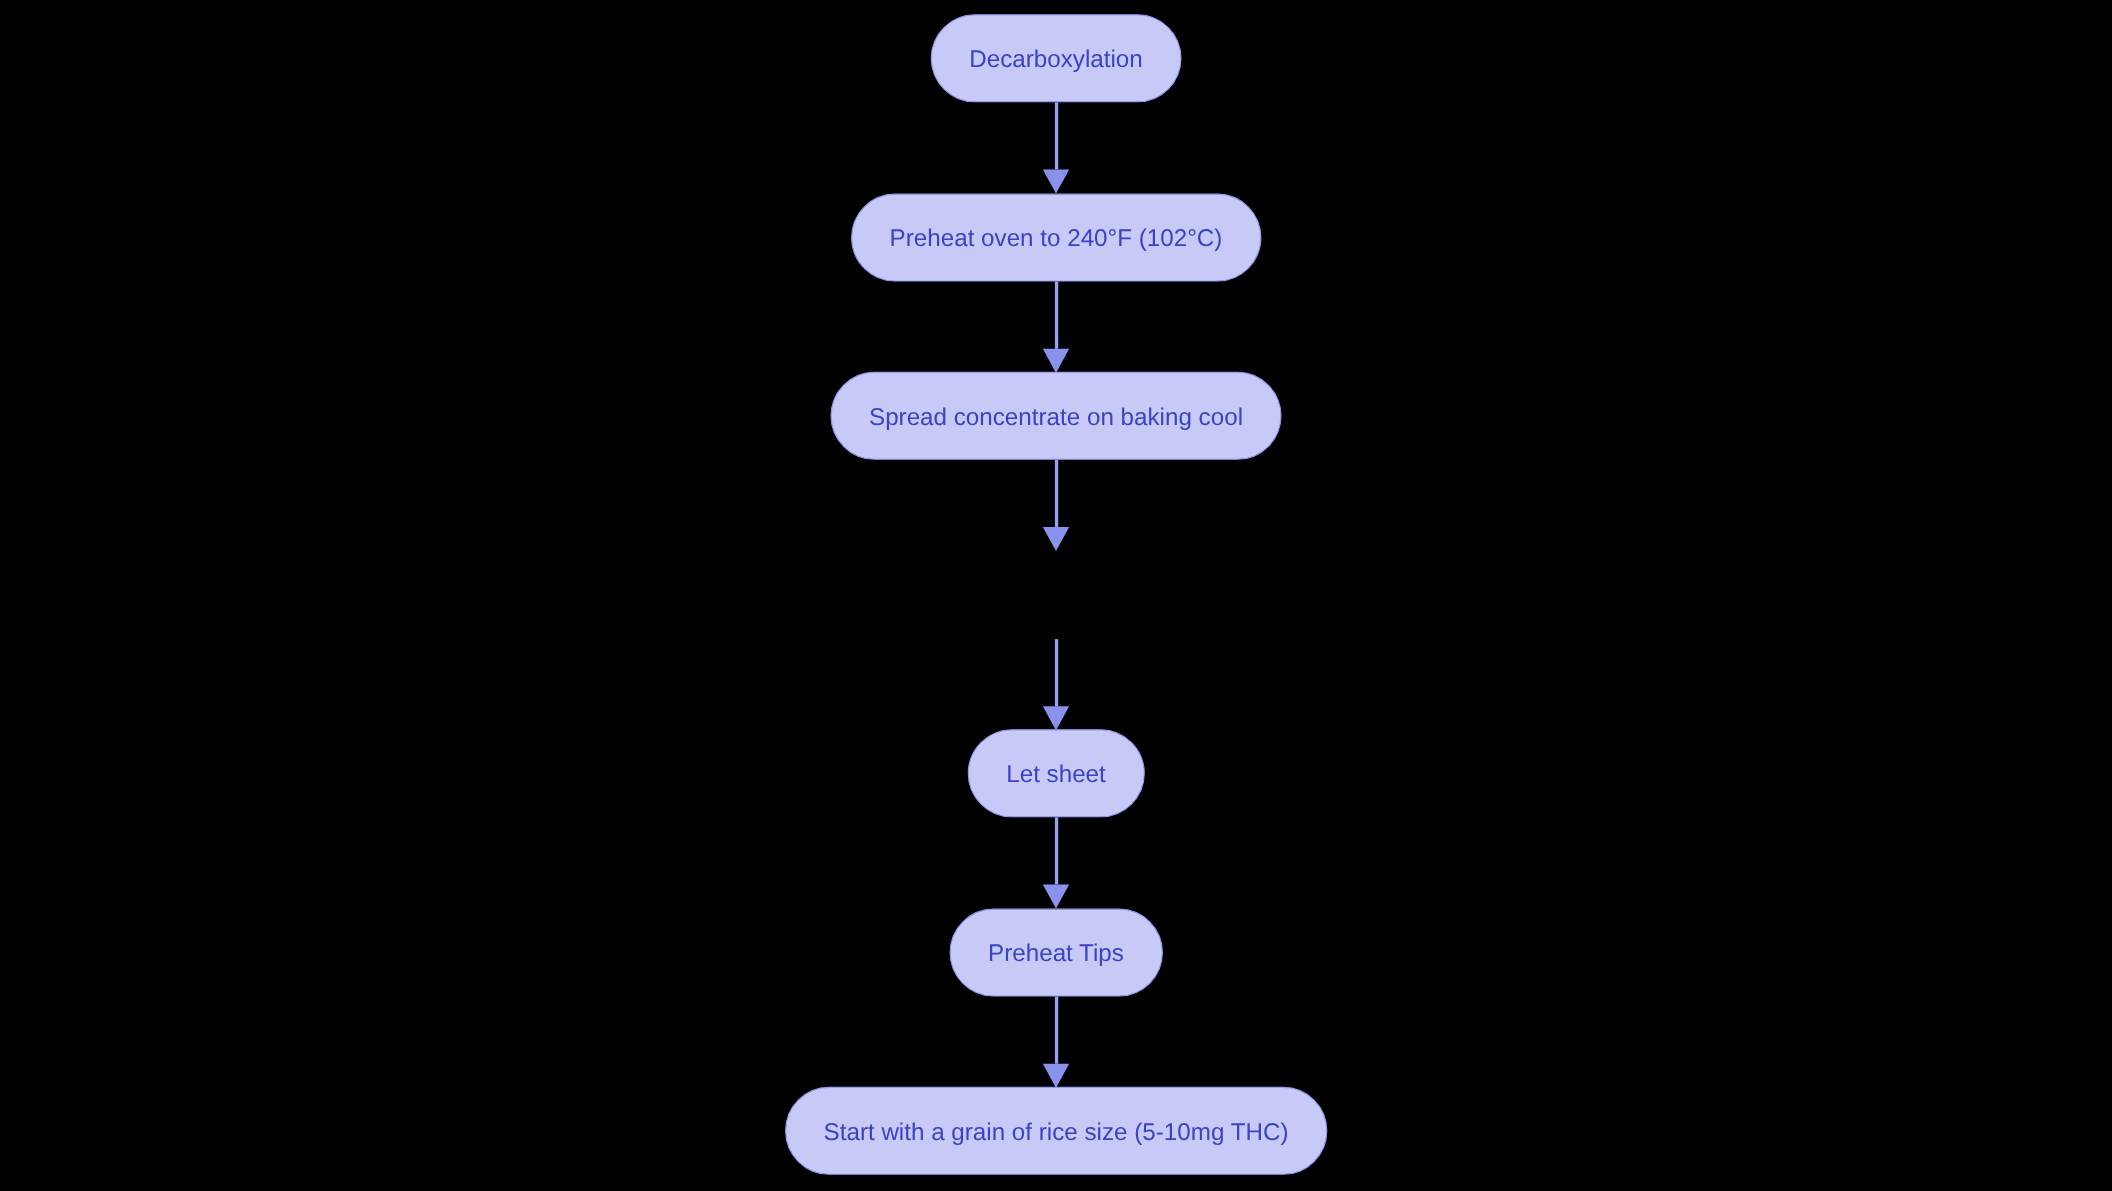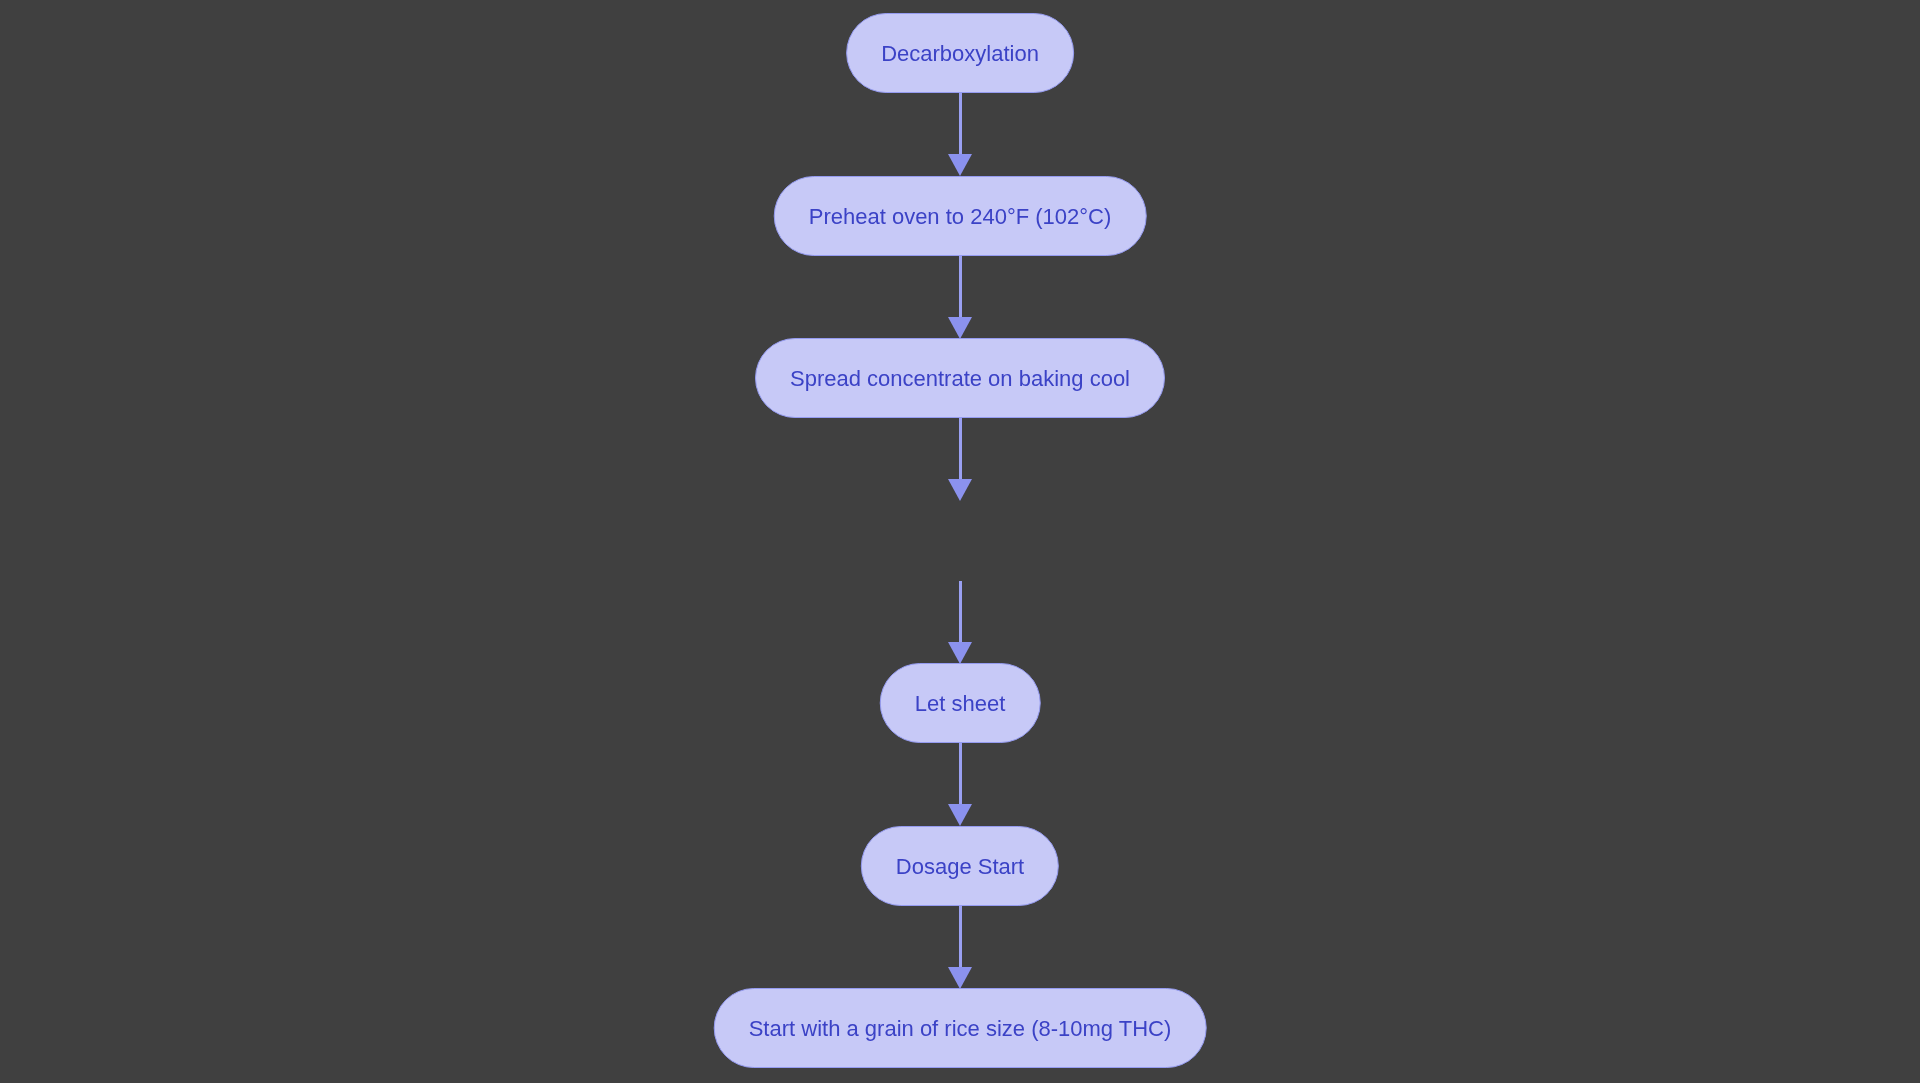--- a/index.html
+++ b/index.html
@@ -4,21 +4,21 @@
 <style>
   html, body {
     margin: 0;
     padding: 0;
     background: #ffffff;
   }
   #canvas {
     position: relative;
     width: 1920px;
     height: 1083px;
-    background: #404040;
+    background: #000000;
     overflow: hidden;
     font-family: "Liberation Sans", "DejaVu Sans", sans-serif;
   }
   .flow-node {
     position: absolute;
     left: 50%;
     transform: translateX(-50%);
     height: 80px;
     line-height: 80px;
     padding: 0 34px;
@@ -100,22 +100,22 @@
     <div class="head"></div>
   </div>
 
   <div class="flow-node n4">Let sheet</div>
 
   <div class="flow-arrow a4">
     <div class="shaft"></div>
     <div class="head"></div>
   </div>
 
-  <div class="flow-node n5">Dosage Start</div>
+  <div class="flow-node n5">Preheat Tips</div>
 
   <div class="flow-arrow a5">
     <div class="shaft"></div>
     <div class="head"></div>
   </div>
 
-  <div class="flow-node n6">Start with a grain of rice size (8-10mg THC)</div>
+  <div class="flow-node n6">Start with a grain of rice size (5-10mg THC)</div>
 
 </div>
 
 </body></html>

